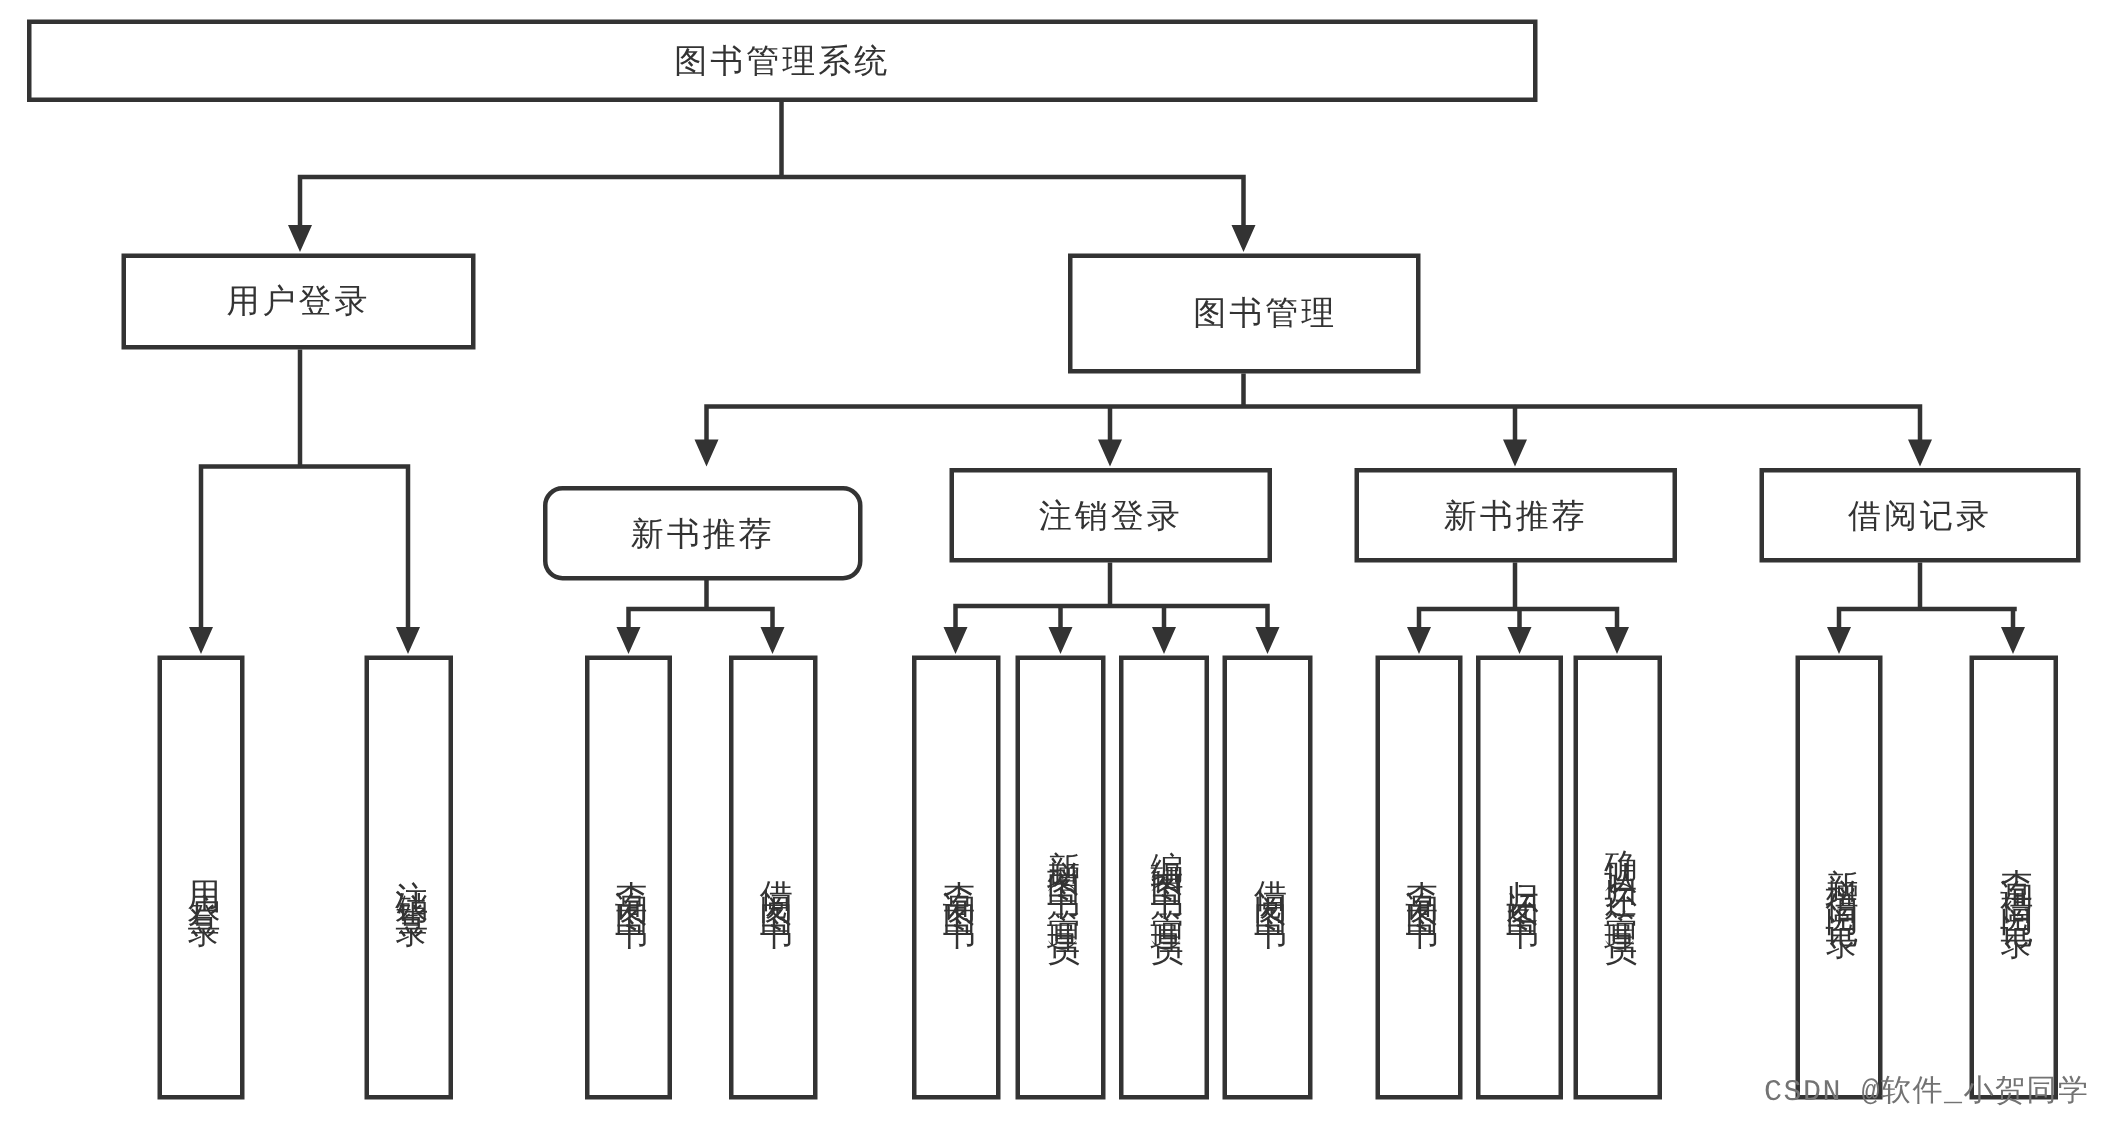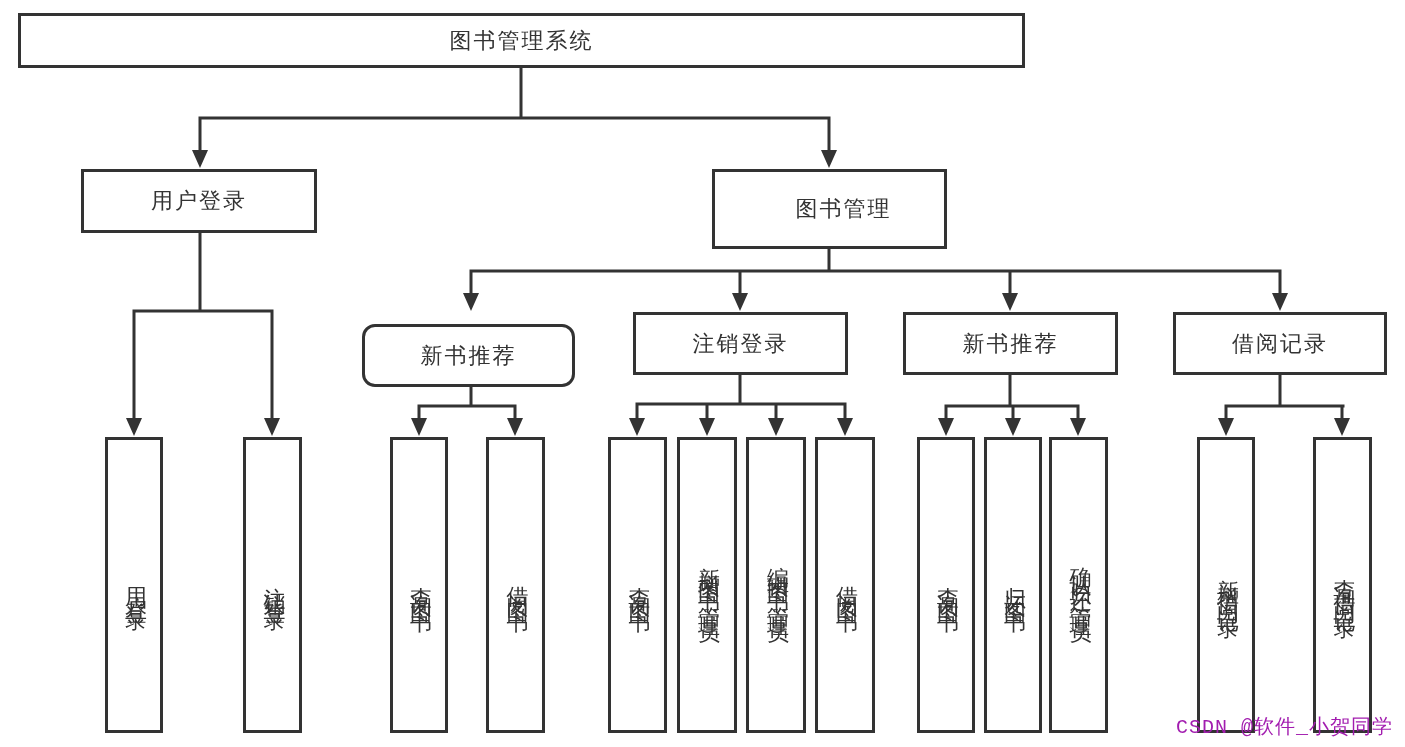--- a/index.html
+++ b/index.html
@@ -28,21 +28,21 @@
   .vbox {
     writing-mode: vertical-rl;
     font-size: 22px;
     letter-spacing: 8px;
     line-height: 1;
   }
   .watermark {
     position: absolute;
     right: 12px;
     bottom: 7px;
-    color: #a21caf;
+    color: #737373;
     font-size: 20px;
     letter-spacing: 1px;
     white-space: nowrap;
   }
 </style>
 </head>
 <body>
 
 <div class="canvas">
 

